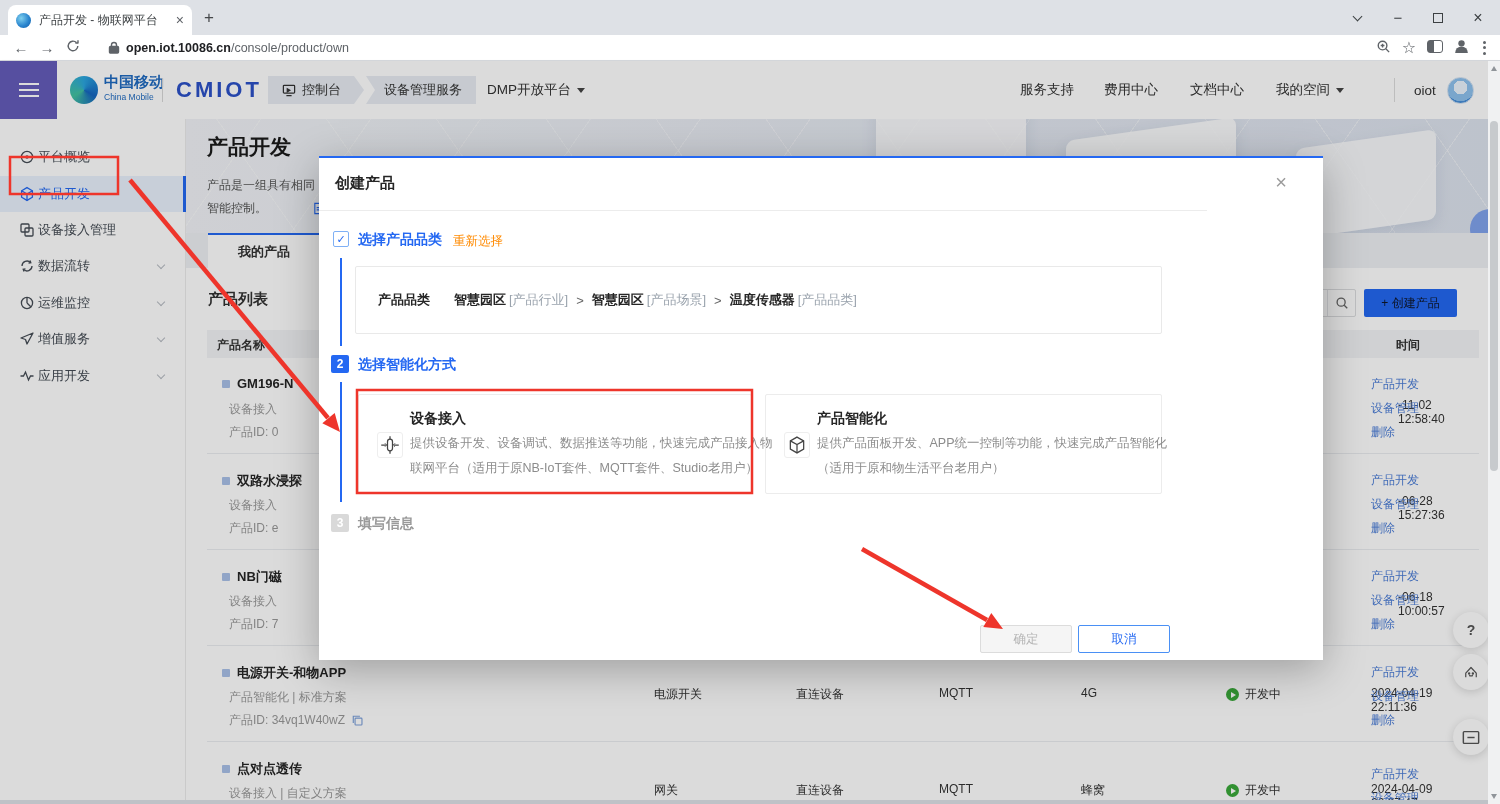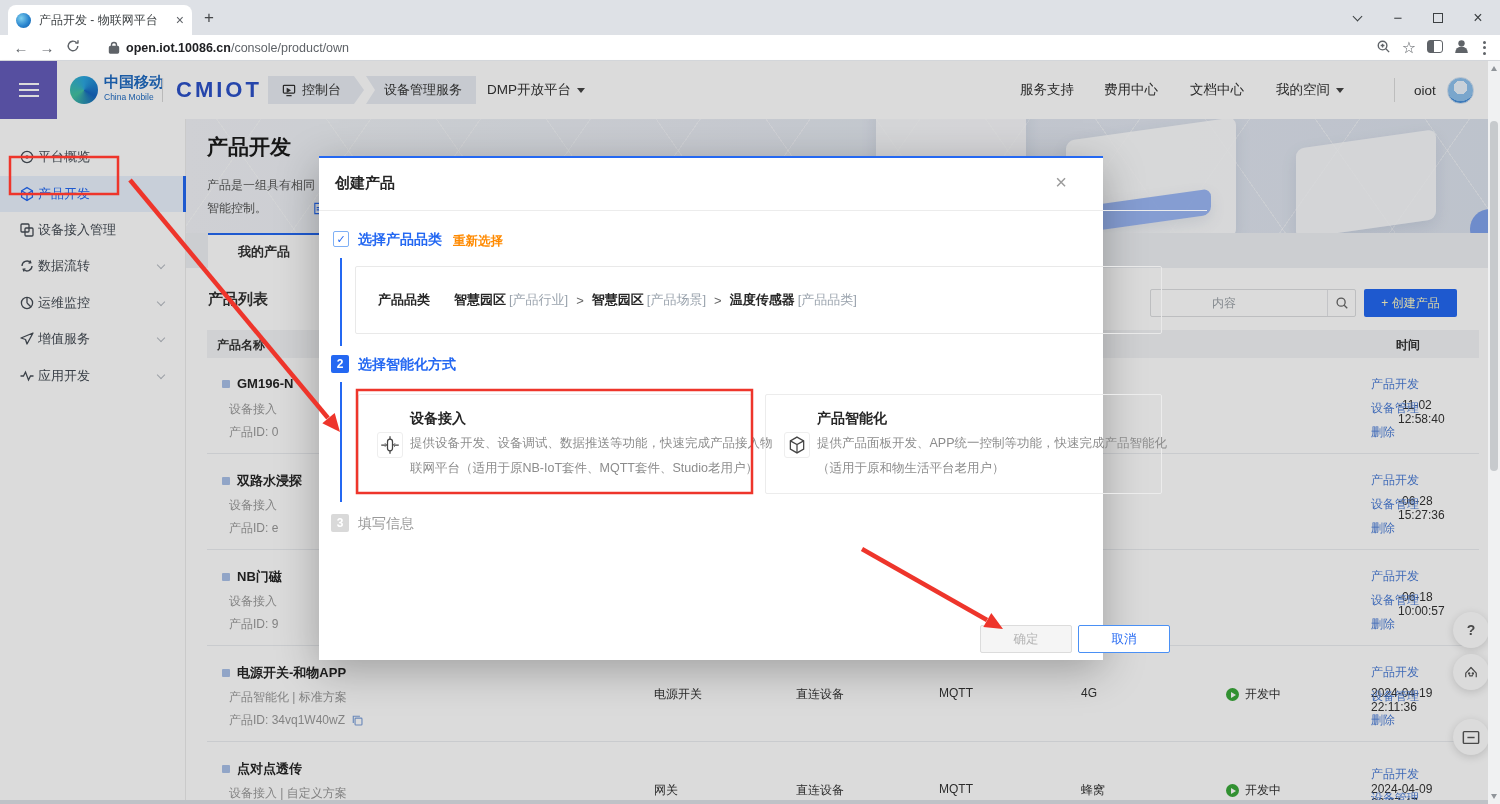--- a/index.html
+++ b/index.html
@@ -44,42 +44,42 @@
   .b-box{position:absolute;border-radius:8px;background:rgba(255,255,255,.75);box-shadow:0 6px 16px rgba(60,80,120,.12);transform:skewY(-8deg);}
   .pg-title{position:absolute;left:21px;top:14px;font-size:21px;font-weight:bold;color:#1a1a1a;}
   .pg-desc{position:absolute;left:21px;font-size:12px;color:#555;display:flex;align-items:center;}
   .link{color:#2468f2;}
   .tab-my{position:absolute;left:22px;top:114px;width:112px;height:35px;background:#fff;border-top:2px solid #2468f2;display:flex;align-items:center;justify-content:center;font-size:13px;font-weight:bold;color:#333;}
   .card{position:absolute;left:0;top:149px;width:1314px;height:536px;background:#fff;}
   .list-title{position:absolute;left:22px;top:22px;font-size:15px;font-weight:bold;color:#333;}
   .search{position:absolute;left:964px;top:21px;width:206px;height:28px;border:1px solid #dcdee0;border-radius:2px;background:#fff;display:flex;align-items:center;}
   .search .ph{font-size:12px;color:#9aa0a6;padding-left:61px;flex:1;}
   .search .sic{width:28px;height:26px;border-left:1px solid #e3e5e8;display:flex;align-items:center;justify-content:center;}
-  .btn-create{position:absolute;left:1178px;top:21px;width:93px;height:28px;background:#2468f2;color:#fef9c3;font-size:12px;border-radius:2px;display:flex;align-items:center;justify-content:center;}
+  .btn-create{position:absolute;left:1178px;top:21px;width:93px;height:28px;background:#2468f2;color:#0f172a;font-size:12px;border-radius:2px;display:flex;align-items:center;justify-content:center;}
   .thead{position:absolute;left:21px;top:62px;width:1272px;height:28px;background:#f3f4f6;font-size:12px;font-weight:bold;color:#333;}
   .row{position:absolute;left:21px;width:1272px;height:96px;border-bottom:1px solid #ebedf0;font-size:12px;color:#333;}
   .rname{position:absolute;left:15px;top:18px;font-size:13px;font-weight:bold;color:#262626;}
   .rname::before{content:"";display:inline-block;width:8px;height:8px;background:#a9c0e8;border-radius:1px;margin-right:7px;}
   .rsub{position:absolute;left:22px;top:43px;color:#999;}
   .rpid{position:absolute;left:22px;top:66px;color:#999;display:flex;align-items:center;}
   .cell{position:absolute;top:40px;}
   .st{display:flex;align-items:center;gap:6px;}
   .gdot{width:13px;height:13px;border-radius:50%;background:#3aa83a;position:relative;}
   .gdot::after{content:"";position:absolute;left:5px;top:3.5px;border-left:5px solid #fff;border-top:3px solid transparent;border-bottom:3px solid transparent;}
   .acts{position:absolute;left:1164px;top:14px;display:flex;flex-direction:column;line-height:24px;color:#4a7cd6;}
   .fab{position:absolute;width:36px;height:36px;border-radius:50%;background:#fff;box-shadow:0 2px 8px rgba(0,0,0,.15);display:flex;align-items:center;justify-content:center;color:#555;}
   
   .mask{position:absolute;left:0;top:61px;width:1500px;height:743px;background:rgba(0,0,0,.14);z-index:40;}
-  .modal{position:absolute;left:319px;top:156px;width:784px;height:504px;background:#fff;border-top:2px solid #2468f2;box-shadow:0 10px 40px rgba(0,0,0,.28);z-index:50;}
+  .modal{position:absolute;left:319px;top:156px;width:1004px;height:504px;background:#fff;border-top:2px solid #2468f2;box-shadow:0 10px 40px rgba(0,0,0,.28);z-index:50;}
   .m-title{position:absolute;left:16px;top:16px;font-size:15px;font-weight:bold;color:#262626;}
   .m-close{position:absolute;right:36px;top:13px;font-size:20px;color:#9b9b9b;}
   .m-div{position:absolute;left:0;top:52px;width:888px;height:1px;background:#ececec;}
   .ckbox{position:absolute;left:14px;top:73px;width:16px;height:16px;border:1px solid #7fb0f5;border-radius:2px;color:#2468f2;font-size:11px;line-height:14px;text-align:center;}
   .s-label{position:absolute;left:39px;top:73px;font-size:14px;font-weight:bold;color:#2468f2;}
-  .reselect{position:absolute;left:134px;top:75px;font-size:12.5px;font-weight:bold;color:#ff8a00;}
+  .reselect{position:absolute;left:134px;top:75px;font-size:12.5px;font-weight:normal;color:#ff8a00;}
   .vline{position:absolute;left:21px;width:2px;background:#2468f2;}
   .catbox{position:absolute;left:36px;top:108px;width:807px;height:68px;border:1px solid #e9e9e9;border-radius:2px;display:flex;align-items:center;padding-left:22px;font-size:13px;color:#262626;}
   .catbox b{font-weight:bold;}
   .tag{color:#9aa3ad;margin-left:3px;}
   .gt{color:#666;margin:0 8px;}
   .stepnum{position:absolute;left:12px;width:18px;height:18px;background:#2468f2;color:#fff;font-size:12px;font-weight:bold;display:flex;align-items:center;justify-content:center;border-radius:2px;}
   .stepnum.off{background:#d9d9d9;}
   .mcard{position:absolute;top:236px;height:100px;border:1px solid #ececec;border-radius:2px;}
   .mcard .ic{position:absolute;left:18px;top:37px;width:26px;height:26px;border:1px solid #eee;border-radius:3px;display:flex;align-items:center;justify-content:center;color:#444;}
   .mcard .t{position:absolute;left:51px;top:15px;font-size:14px;font-weight:bold;color:#262626;}
@@ -318,21 +318,21 @@
         <div class="acts">
           <span>产品开发</span>
           <span>设备管理</span>
           <span>删除</span>
         </div>
       </div>
 
       <div class="row" style="top:282px;">
         <div class="rname">NB门磁</div>
         <div class="rsub">设备接入</div>
-        <div class="rpid">产品ID: 9</div>
+        <div class="rpid">产品ID: 7</div>
         <span class="cell" style="left:1191px;color:#333;">-06-18 10:00:57</span>
         <div class="acts">
           <span>产品开发</span>
           <span>设备管理</span>
           <span>删除</span>
         </div>
       </div>
 
       <div class="row" style="top:378px;">
         <div class="rname">电源开关-和物APP</div>
@@ -445,21 +445,21 @@
             <path d="M12 2.5 20 7v10l-8 4.5L4 17V7z"></path>
             <path d="M4 7l8 4.5L20 7M12 11.5V21"></path>
           </svg>
       </span>
       <div class="t">产品智能化</div>
       <div class="d" style="top:40px;">提供产品面板开发、APP统一控制等功能，快速完成产品智能化</div>
       <div class="d" style="top:65px;">（适用于原和物生活平台老用户）</div>
     </div>
 
     <div class="stepnum off" style="top:356px;">3</div>
-    <div class="s-label" style="top:357px;color:#999;font-weight:normal;">填写信息</div>
+    <div class="s-label" style="top:357px;color:#999;font-weight:bold;">填写信息</div>
 
     <div class="mbtn ok">确定</div>
     <div class="mbtn cancel">取消</div>
   </div>
 
   <div class="sbar">
     <span class="up"></span>
     <span class="thumb"></span>
     <span class="dn"></span>
   </div>

